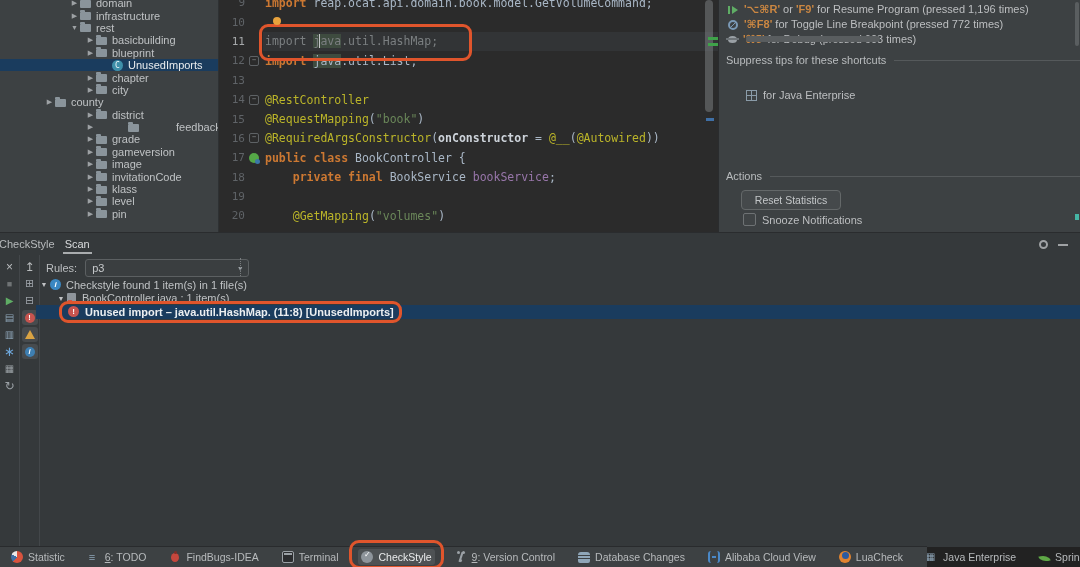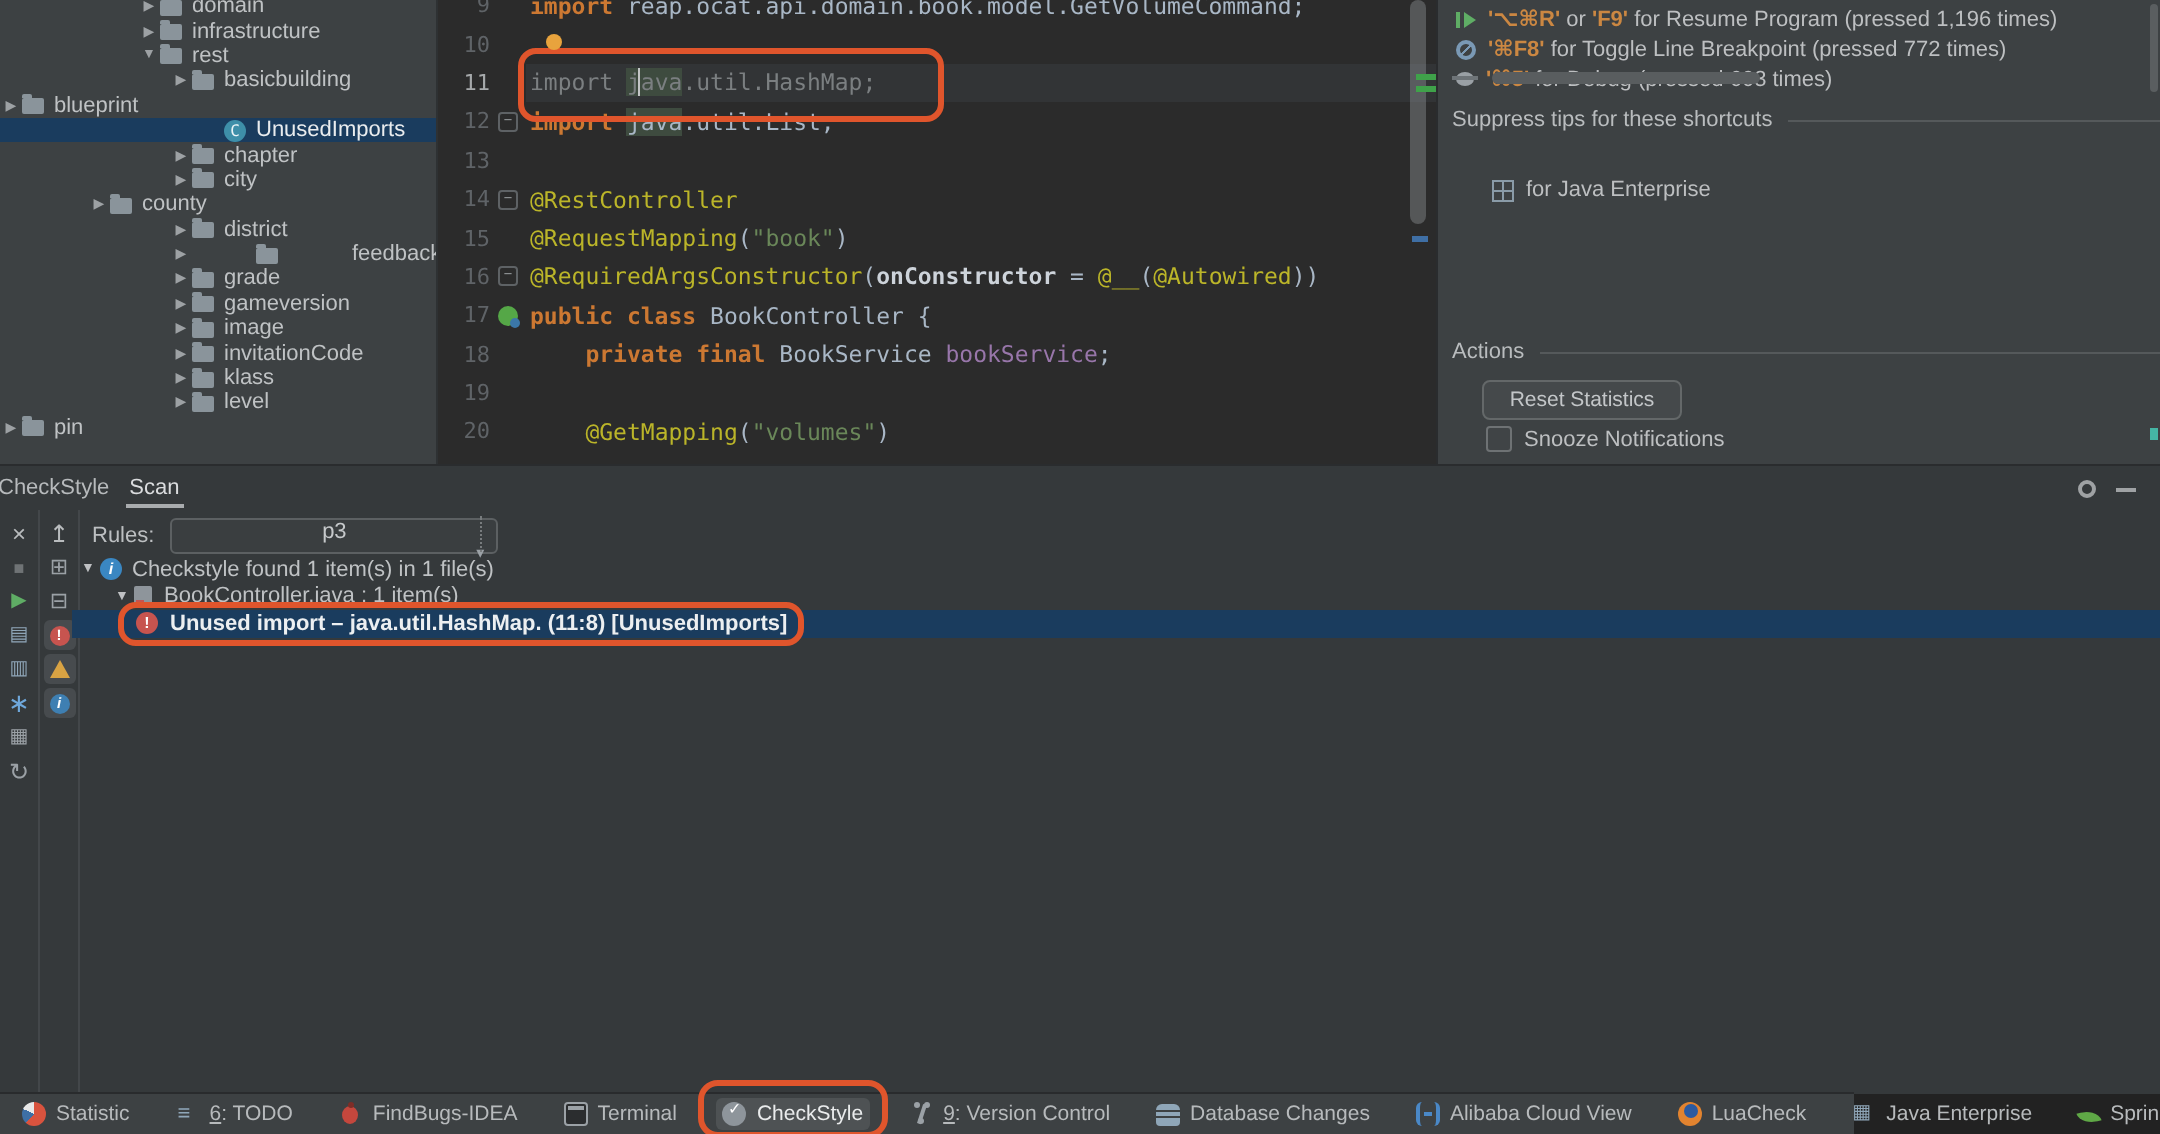--- a/index.html
+++ b/index.html
@@ -75,21 +75,21 @@
   #bp-min{position:absolute;right:12px;top:11px;width:10px;height:2px;background:#9FA2A4;}
   #bp-toolbar{left:0;top:22px;width:40px;height:292px;display:flex;}
   .tb-col{width:19px;display:flex;flex-direction:column;align-items:center;padding-top:3px;border-right:1px solid #43474A;gap:0;}
   .tb-ico{width:17px;height:17px;display:flex;align-items:center;justify-content:center;font-size:11px;cursor:default;flex:none;}
   .tb-ico.pressed{background:#474B4E;border-radius:3px;margin:1px 0;width:16px;height:15px;}
   .mini-err{width:10px;height:10px;border-radius:50%;background:#C7544F;color:#fff;font-size:7.5px;line-height:10px;text-align:center;font-weight:bold;}
   .mini-warn{width:0;height:0;border-left:5px solid transparent;border-right:5px solid transparent;border-bottom:9px solid #D9A343;}
   .mini-info{width:10px;height:10px;border-radius:50%;background:#3E7FB2;color:#fff;font-size:7.5px;line-height:10px;text-align:center;font-style:italic;font-weight:bold;}
   #rules-row{left:46px;top:26px;display:flex;align-items:center;font-size:11px;color:#BCBFC1;gap:8px;}
   #rules-combo{width:164px;height:18px;background:#3A3E40;border:1px solid #5C6062;border-radius:3px;display:flex;align-items:center;
-               padding:0 6px;box-sizing:border-box;color:#C6C9CB;cursor:default;flex-direction:column;}
+               padding:0 6px;box-sizing:border-box;color:#C6C9CB;cursor:default;}
   #rules-combo .arrow{margin-left:auto;color:#9BA1A6;font-size:8px;}
   #bp-dots{left:240px;top:25px;height:18px;border-left:1px dotted #787C7E;width:0;}
   #cs-tree{left:36px;top:45px;width:1044px;}
   .cs-row{height:13.5px;display:flex;align-items:center;font-size:11px;color:#BFC2C4;white-space:nowrap;}
   .cs-row.sel{background:#1A3C5E;color:#ECEFF1;font-weight:bold;}
   .cs-arrow{font-size:7px;color:#BFC1C3;width:12px;text-align:center;flex:none;}
   .cs-wrap{display:inline-flex;align-items:center;position:relative;}
   .cs-wrap.annotated::after{content:"";position:absolute;top:-5px;bottom:-5px;left:-9px;right:-8px;border:3px solid #E0552C;border-radius:9px;pointer-events:none;}
   .ico-info-c{width:11px;height:11px;border-radius:50%;background:#3A87C2;color:#fff;font-size:8px;line-height:11px;text-align:center;font-style:italic;margin-right:5px;flex:none;font-weight:bold;}
   .ico-javafile{width:9px;height:11px;background:#8E959B;border-radius:1px;position:relative;margin-right:6px;flex:none;}
@@ -138,21 +138,21 @@
       <div class="tree-row" style="padding-left: 69px;">
         <span class="tw-arrow">▼</span>
         <span class="folder-ico"></span>
         <span>rest</span>
       </div>
       <div class="tree-row" style="padding-left: 85px;">
         <span class="tw-arrow">▶</span>
         <span class="folder-ico"></span>
         <span>basicbuilding</span>
       </div>
-      <div class="tree-row" style="">
+      <div class="tree-row" style="padding-left: 85px;">
         <span class="tw-arrow">▶</span>
         <span class="folder-ico"></span>
         <span>blueprint</span>
       </div>
       <div class="tree-row sel" style="padding-left: 101px;">
         <span class="tw-arrow"></span>
         <span class="class-ico">C</span>
         <span>UnusedImports</span>
       </div>
       <div class="tree-row" style="padding-left: 85px;">
@@ -203,21 +203,21 @@
       <div class="tree-row" style="padding-left: 85px;">
         <span class="tw-arrow">▶</span>
         <span class="folder-ico"></span>
         <span>klass</span>
       </div>
       <div class="tree-row" style="padding-left: 85px;">
         <span class="tw-arrow">▶</span>
         <span class="folder-ico"></span>
         <span>level</span>
       </div>
-      <div class="tree-row" style="">
+      <div class="tree-row" style="padding-left: 85px;">
         <span class="tw-arrow">▶</span>
         <span class="folder-ico"></span>
         <span>pin</span>
       </div>
     </div>
 </div>
 
 <div class="abs" id="editor">
   <div id="ed-lines" style="margin-top:-7px">
       <div class="ed-row"><span class="ed-num">9</span><span class="ed-fold"></span><span class="ed-code"><span class="tok-kw">import</span><span class="tok-id"> reap.ocat.api.domain.book.model.GetVolumeCommand;</span></span></div>

